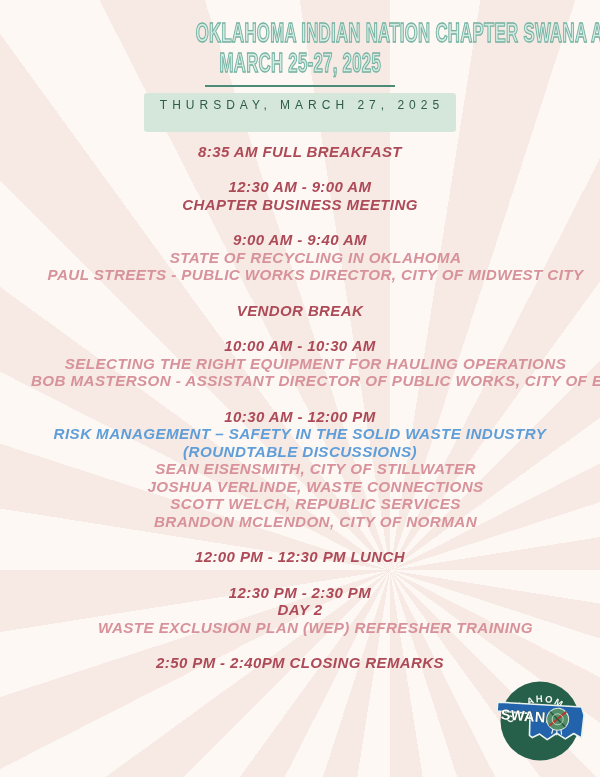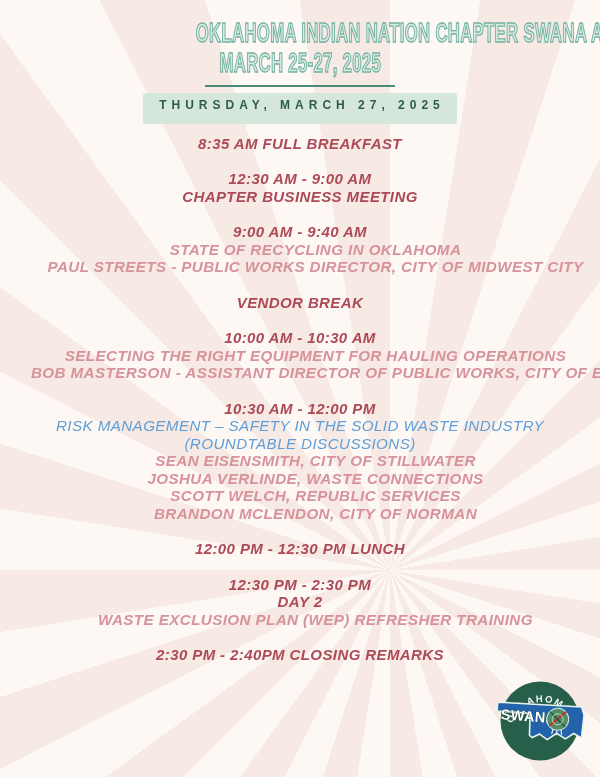--- a/index.html
+++ b/index.html
@@ -31,37 +31,37 @@
   .title-underline {
     width:190px; height:1.6px;
     background:#4d8b79;
     margin:5px auto 0;
   }
   .badge-row { margin-top:6px; }
   .day-badge {
     display:inline-block;
     background:#d5e7db;
     color:#2e5c48;
-    font-weight:bold;
+    font-weight:normal;
     font-size:12px;
     letter-spacing:5px;
-    padding:5px 12px 12px 16px;
+    padding:5px 12px 20px 16px;
     border-radius:3px;
   }
   .schedule { margin-top:11px; text-align:center; }
   .block { margin-bottom:18px; }
   .line {
     font-style:italic;
     line-height:17.5px;
     letter-spacing:0.4px;
     white-space:nowrap;
   }
   .line.heading  { color:#ad4a57; font-weight:bold; font-size:15px; }
   .line.detail   { color:#d7929b; font-weight:bold; font-size:15.2px;margin-left:31px; }
-  .line.topic-blue { color:#5f9ed8; font-weight:normal; font-size:15.2px; }
+  .line.topic-blue { color:#5f9ed8; font-weight:bold; font-size:15.2px; }
   .logo {
     position:absolute;
     left:494px; top:676px;
     width:96px; height:88px;
   }
   .logo svg { width:100%; height:100%; display:block; }
 </style>
 </head>
 <body>
 
@@ -112,21 +112,21 @@
       </div>
       <div class="block">
         <div class="line heading">12:00 PM - 12:30 PM LUNCH</div>
       </div>
       <div class="block">
         <div class="line heading">12:30 PM - 2:30 PM</div>
         <div class="line heading">DAY 2</div>
         <div class="line detail">WASTE EXCLUSION PLAN (WEP) REFRESHER TRAINING</div>
       </div>
       <div class="block">
-        <div class="line heading">2:30 PM - 2:40PM CLOSING REMARKS</div>
+        <div class="line heading">2:50 PM - 2:40PM CLOSING REMARKS</div>
       </div>
     </div>
 
   <div class="logo">
     <svg viewBox="0 0 96 88" xmlns="http://www.w3.org/2000/svg">
 
       <circle cx="46" cy="45" r="39.5" fill="#27604a"></circle>
 
       <g transform="rotate(-9 46 45)">
         <path id="arcpath" d="M 15 52 A 31.5 31.5 0 0 1 77 52" fill="none"></path>

